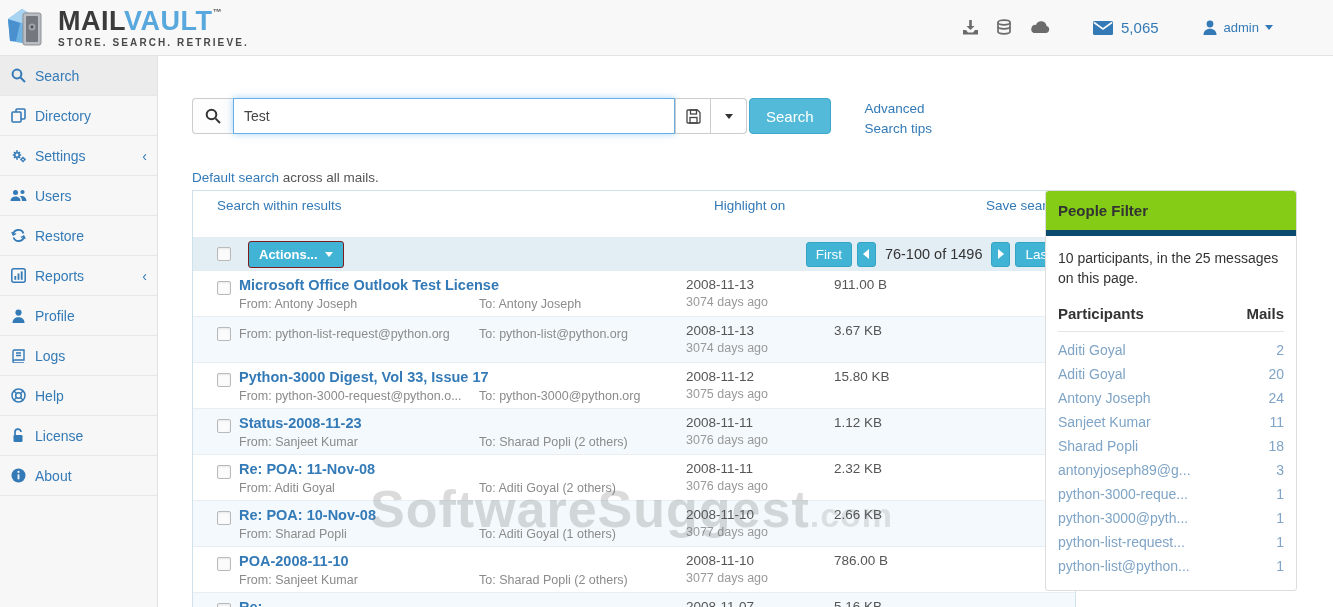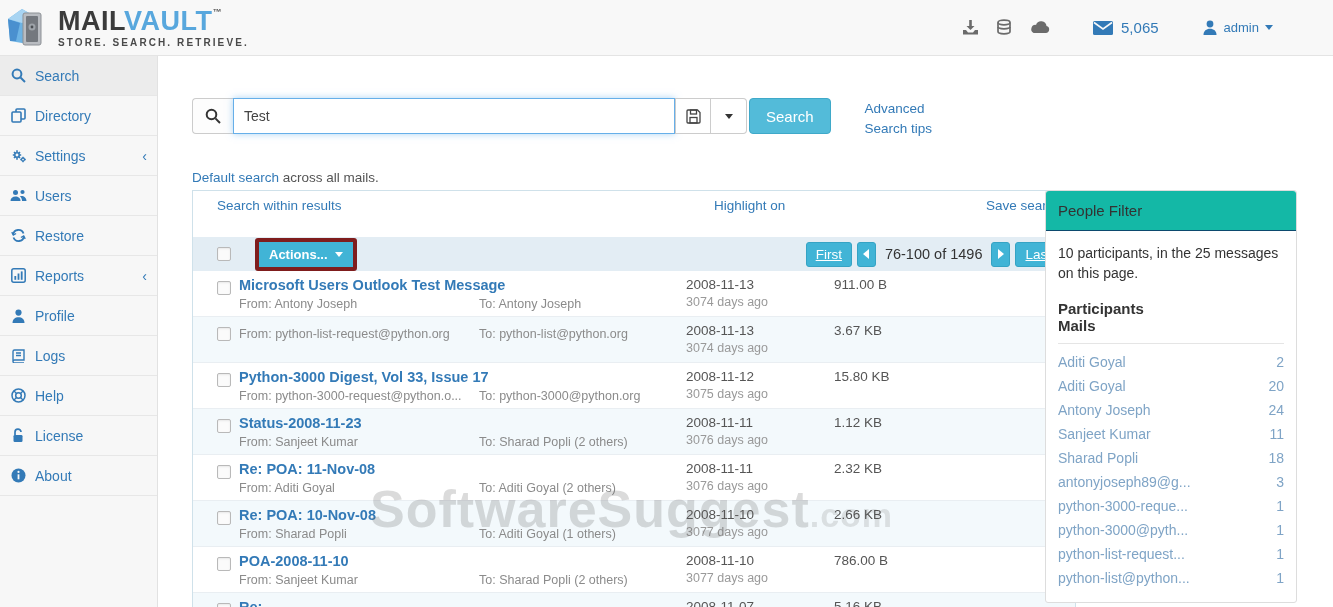--- a/index.html
+++ b/index.html
@@ -59,28 +59,28 @@
     border:1px solid #cfe1ea; border-bottom:none; background:#fff; overflow:hidden; }
   .links-row { position:relative; height:46px; font-size:13.5px; }
   .links-row a { color:#337ab7; text-decoration:none; position:absolute; top:7px; cursor:pointer; }
   .lnk-within { left:24px; }
   .lnk-highlight { left:521px; }
   .lnk-save { right:14px; }
 
   .toolbar { height:34px; background:#e3edf4; display:flex; align-items:center; padding:0 14px 0 24px; }
   .cbx { width:14px; height:14px; border:1px solid #b9b9b9; border-radius:2px; background:#fbfbfb;
     box-shadow:inset 0 1px 2px rgba(0,0,0,.08); flex:none; cursor:pointer; }
-  .btn-actions { margin-left:24px; background:#41b4d6; border:4px solid #7f1d1d; color:#fff;
+  .btn-actions { margin-left:17px; background:#41b4d6; border:1px solid #7f1d1d; color:#fff;
     font-size:13px; font-weight:bold; border-radius:3px; padding:5px 10px; cursor:pointer; display:flex; align-items:center;
     font-family:"Liberation Sans", sans-serif; }
   .btn-actions .wcaret { width:0; height:0; border-left:4px solid transparent; border-right:4px solid transparent;
     border-top:5px solid #fff; margin-left:7px; }
   .pager { margin-left:auto; display:flex; align-items:center; }
   .pg-btn { background:#41b4d6; border:1px solid #35a3c4; color:#fff; font-size:13.5px;
-    border-radius:3px; padding:4px 9px; cursor:pointer; font-family:"Liberation Sans", sans-serif;text-decoration:underline; }
+    border-radius:3px; padding:4px 9px; cursor:pointer; font-family:"Liberation Sans", sans-serif; }
   .pg-arrow { width:19px; height:25px; background:#41b4d6; border:1px solid #35a3c4; border-radius:3px;
     display:flex; align-items:center; justify-content:center; margin:0 5px; cursor:pointer; }
   .tri-left { width:0; height:0; border-top:5px solid transparent; border-bottom:5px solid transparent;
     border-right:6px solid #fff; }
   .tri-right { width:0; height:0; border-top:5px solid transparent; border-bottom:5px solid transparent;
     border-left:6px solid #fff; }
   .pg-range { font-size:14.5px; color:#333; margin:0 4px; }
 
   .mail-row { display:flex; height:46px; padding:6px 0 0 24px; border-bottom:1px solid #e9eef2; background:#fff; }
   .mail-row:nth-child(even) { background:#f3f9fc; }
@@ -91,26 +91,26 @@
   .row-sub .from { width:240px; overflow:hidden; text-overflow:ellipsis; flex:none; padding-right:8px; }
   .row-sub .to { overflow:hidden; text-overflow:ellipsis; }
   .row-date { width:148px; flex:none; }
   .row-date .date { font-size:13.5px; color:#555; }
   .row-date .age { font-size:12.5px; color:#999; margin-top:3px; }
   .row-size { font-size:13.5px; color:#555; flex:none; }
 
   
   .people { position:absolute; top:190px; left:1045px; width:252px; border:1px solid #ddd;
     border-radius:3px; background:#fff; }
-  .people-head { background:#14b8a6; border-bottom:1px solid #0c4a6e; padding:11px 12px;
-    font-size:15px; font-weight:normal; color:#333; border-radius:3px 3px 0 0; }
+  .people-head { background:#84cc16; border-bottom:6px solid #0c4a6e; padding:11px 12px;
+    font-size:15px; font-weight:bold; color:#333; border-radius:3px 3px 0 0; }
   .people-body { padding:12px; }
   .people-summary { font-size:14px; color:#333; line-height:1.45; }
   .people-cols { display:flex; justify-content:space-between; font-size:15px; font-weight:bold; color:#333;
-    margin-top:16px; padding-bottom:9px; border-bottom:1px solid #e5e5e5;flex-direction:column; }
+    margin-top:16px; padding-bottom:9px; border-bottom:1px solid #e5e5e5; }
   .p-row { display:flex; justify-content:space-between; align-items:center; padding:4px 0; font-size:14px; color:#7fa4c6; }
   .p-row .p-name { max-width:185px; white-space:nowrap; overflow:hidden; text-overflow:ellipsis; cursor:pointer; }
   .p-rows { padding-top:6px; }
 
   
   .watermark { position:absolute; top:479px; left:370px; font-size:52px; font-weight:bold;
     color:rgba(90,90,90,0.22); letter-spacing:1px; pointer-events:none; z-index:60; white-space:nowrap; }
   .watermark .wm-com { font-size:34px; color:rgba(90,90,90,0.16); }
 
   svg { display:block; }
@@ -351,21 +351,21 @@
       <span class="pg-arrow">
           <span class="tri-right"></span>
         </span>
       <button class="pg-btn">Last</button>
     </div>
   </div>
   <div id="mail-list">
   <div class="mail-row">
     <span class="cbx"></span>
     <div class="row-main">
-      <div class="row-title">Microsoft Users Outlook Test Message</div>
+      <div class="row-title">Microsoft Office Outlook Test License</div>
       <div class="row-sub">
         <span class="from"><span class="f-lbl">From:</span> <span class="f-val">Antony Joseph</span></span>
         <span class="to"><span class="t-lbl">To:</span> <span class="t-val">Antony Joseph</span></span>
       </div>
     </div>
     <div class="row-date">
       <div class="date">2008-11-13</div>
       <div class="age">3074 days ago</div>
     </div>
     <div class="row-size">911.00 B</div>

